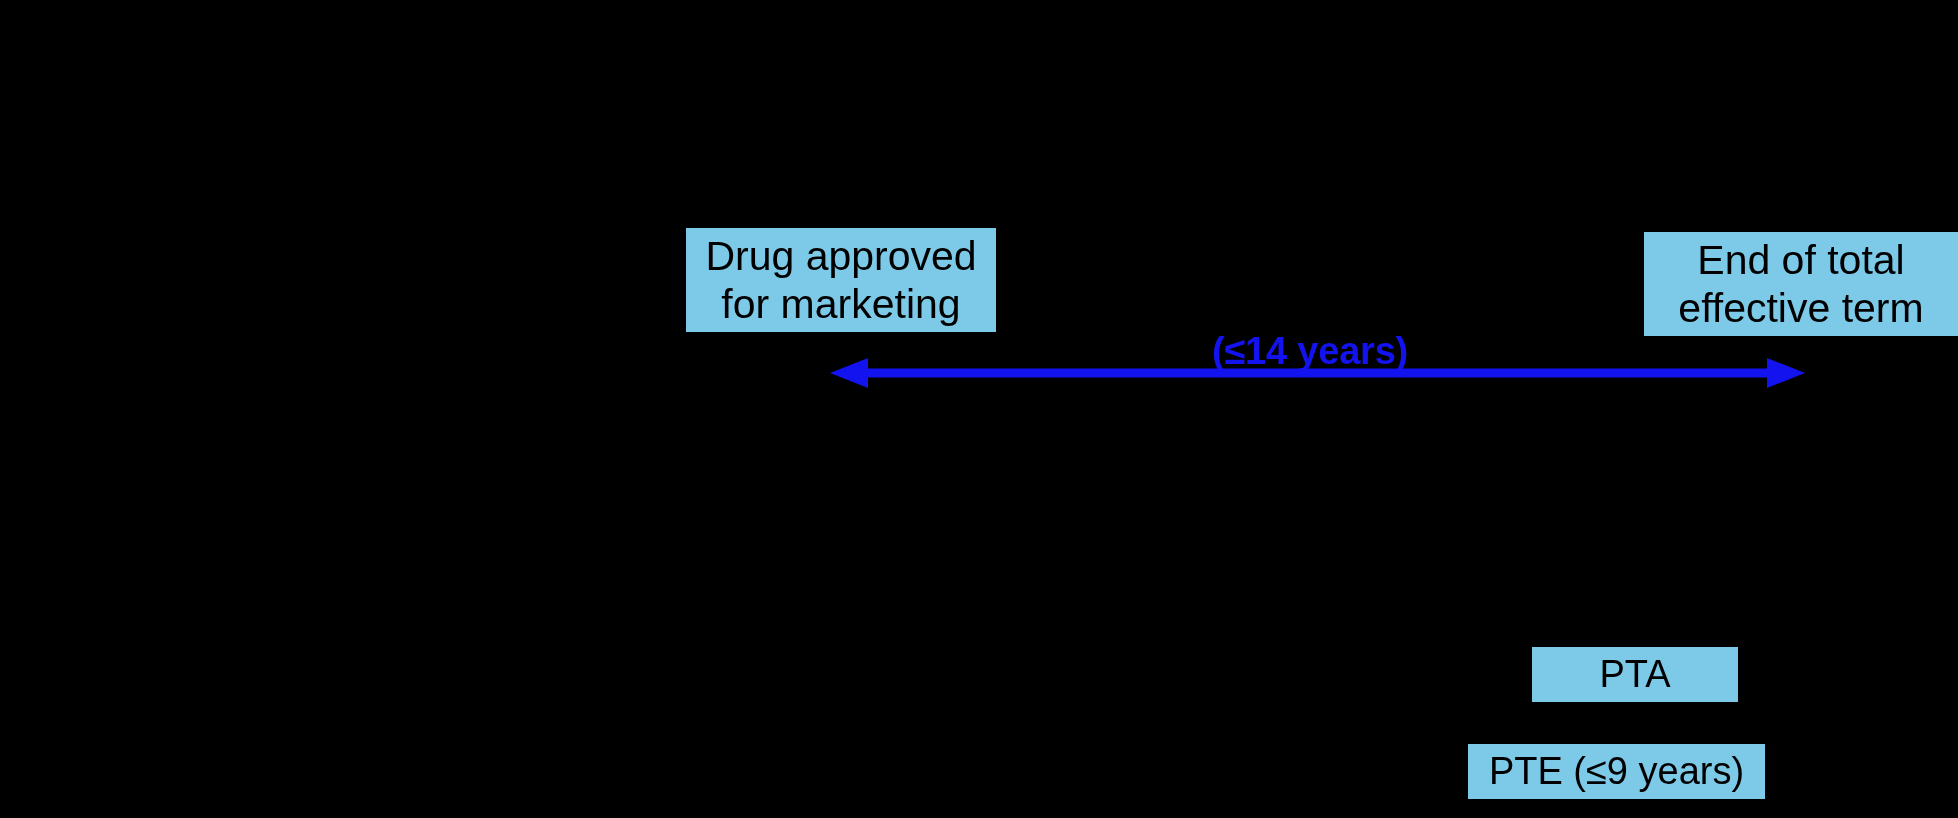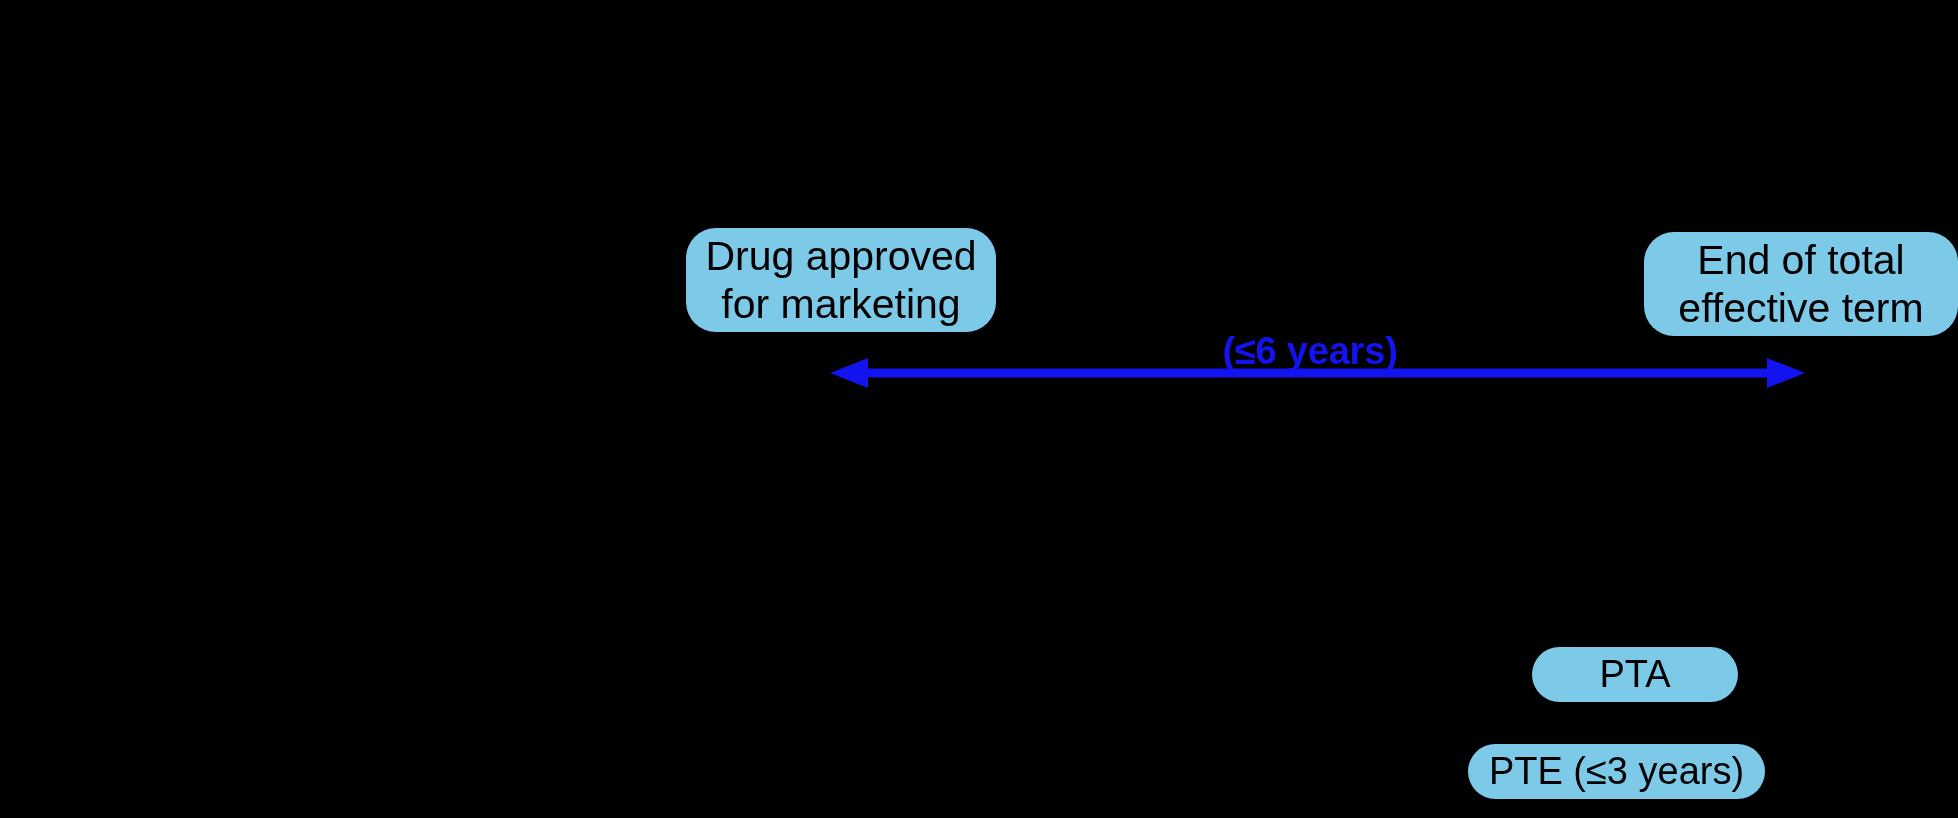--- a/index.html
+++ b/index.html
@@ -24,21 +24,20 @@
     background: #7DC9E8;
     color: #000000;
     display: flex;
     align-items: center;
     justify-content: center;
     text-align: center;
     line-height: 1.18;
     box-sizing: border-box;
     font-family: "Liberation Sans", sans-serif;
     white-space: pre-line;
-    border-radius: 30px;
   }
   #box-drug-approved {
     left: 686px;
     top: 228px;
     width: 310px;
     height: 104px;
     font-size: 41px;
     padding: 0 6px;
   }
   #box-end-of-term {
@@ -108,23 +107,23 @@
   </div>
 
   <div id="arrow-total-term">
     <svg width="975" height="30" viewBox="0 0 975 30">
       <line x1="30" y1="15" x2="945" y2="15" stroke="#1313F0" stroke-width="9"></line>
       <polygon points="0,15 38,0 38,30" fill="#1313F0"></polygon>
       <polygon points="975,15 937,0 937,30" fill="#1313F0"></polygon>
     </svg>
   </div>
 
-  <div id="label-total-term">(≤6 years)</div>
+  <div id="label-total-term">(≤14 years)</div>
 
   <div class="box" id="box-pta">
     <span>PTA</span>
   </div>
 
   <div class="box" id="box-pte">
-    <span>PTE (≤3 years)</span>
+    <span>PTE (≤9 years)</span>
   </div>
 
 </div>
 
 </body></html>

